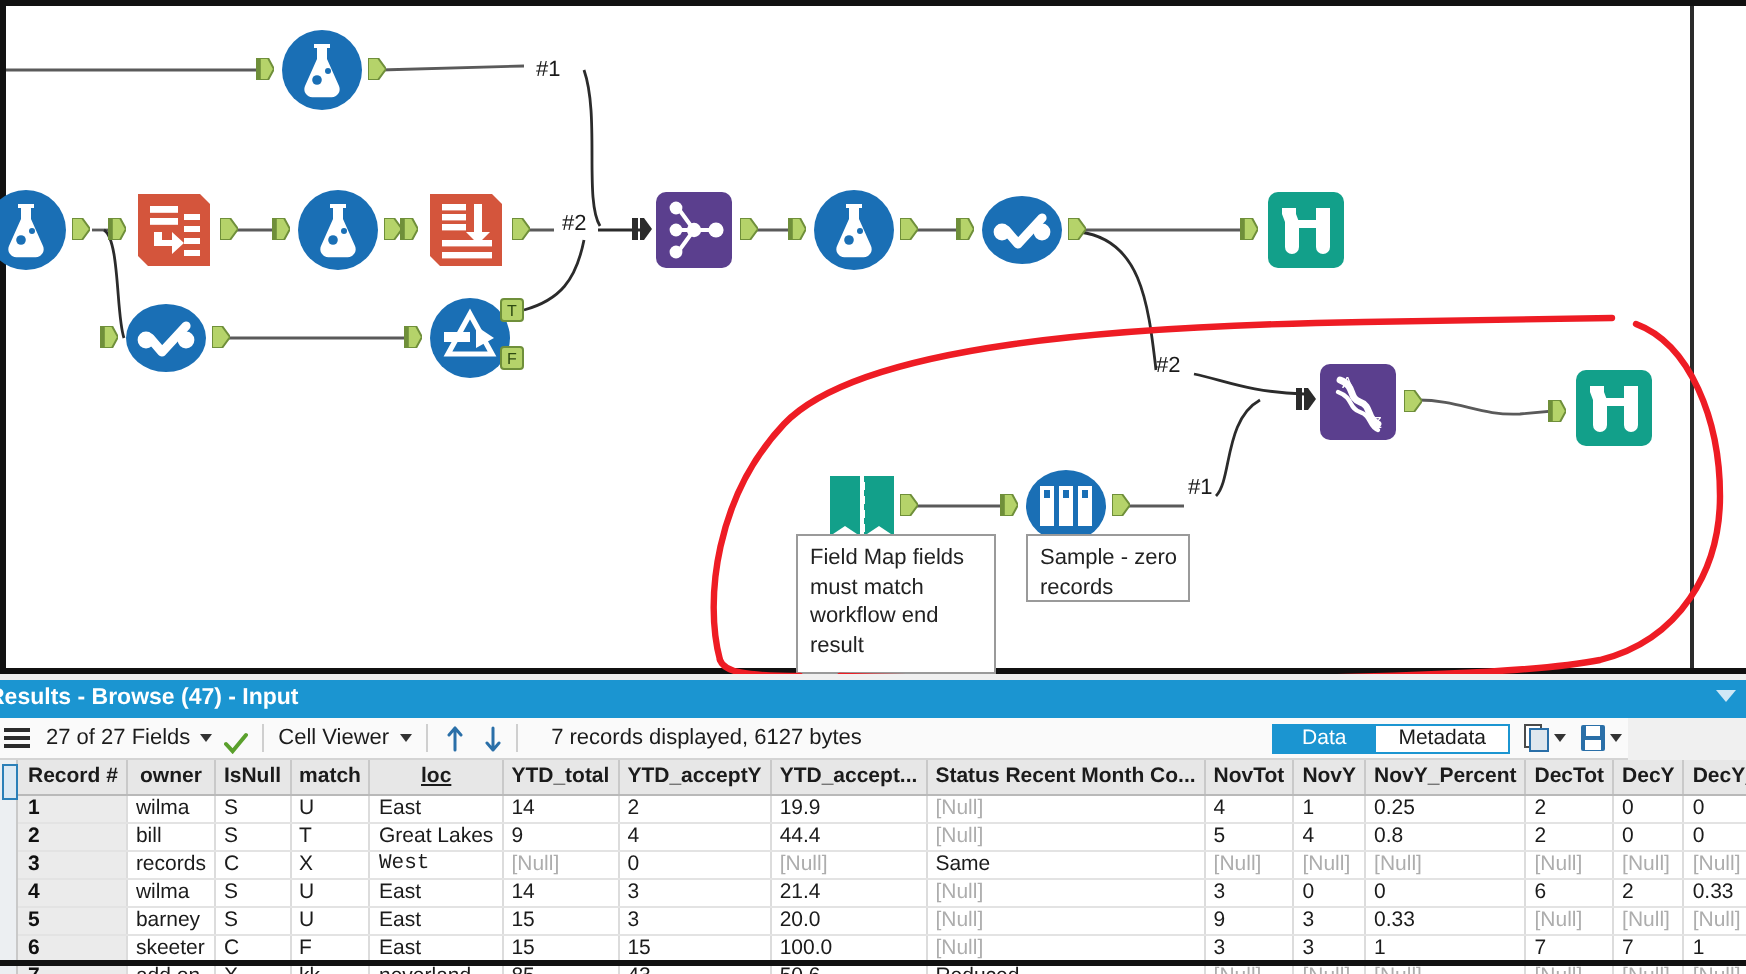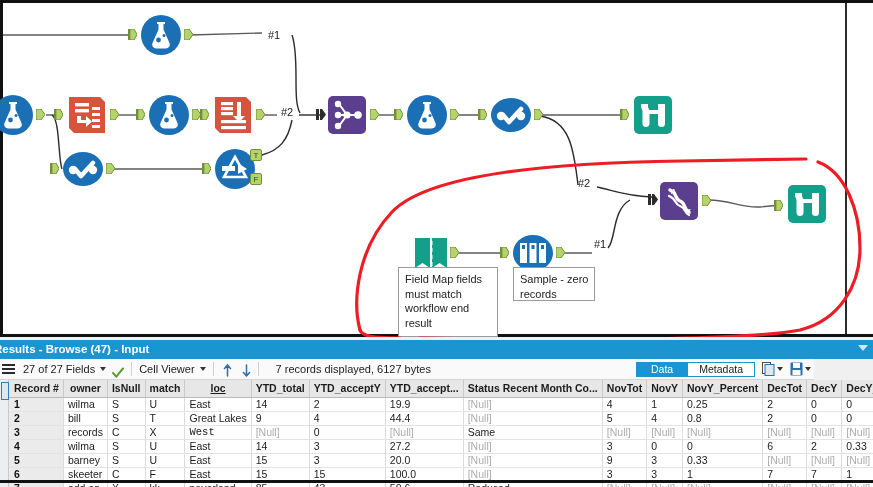--- a/index.html
+++ b/index.html
@@ -626,21 +626,21 @@
               <td class="nul" style="width: 79px;">[Null]</td>
             </tr>
             <tr>
               <td class="rec" style="width: 74px;">4</td>
               <td style="width: 65px;">wilma</td>
               <td style="width: 65px;">S</td>
               <td style="width: 56px;">U</td>
               <td style="width: 77px;">East</td>
               <td style="width: 66px;">14</td>
               <td style="width: 74px;">3</td>
-              <td style="width: 72px;">27.2</td>
+              <td style="width: 72px;">21.4</td>
               <td class="nul" style="width: 99px;">[Null]</td>
               <td style="width: 50px;">3</td>
               <td style="width: 46px;">0</td>
               <td style="width: 79px;">0</td>
               <td style="width: 50px;">6</td>
               <td style="width: 43px;">2</td>
               <td style="width: 79px;">0.33</td>
             </tr>
             <tr>
               <td class="rec" style="width: 74px;">5</td>

